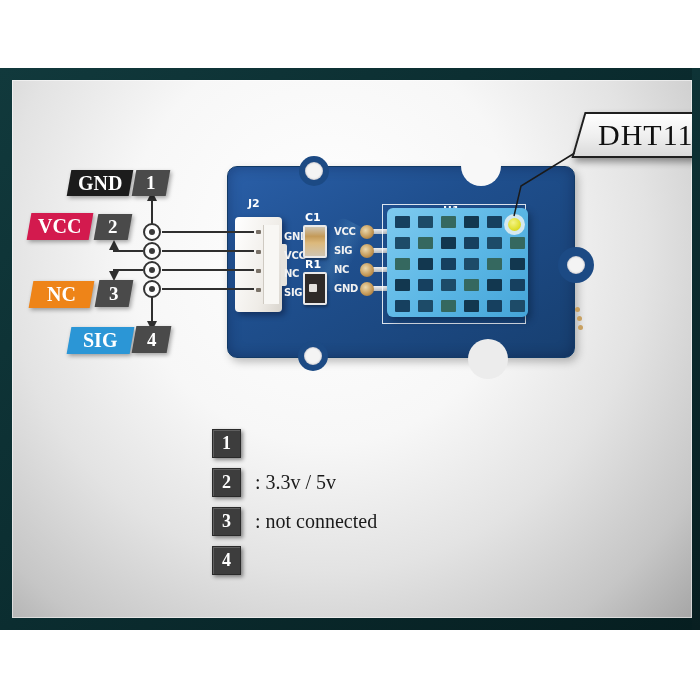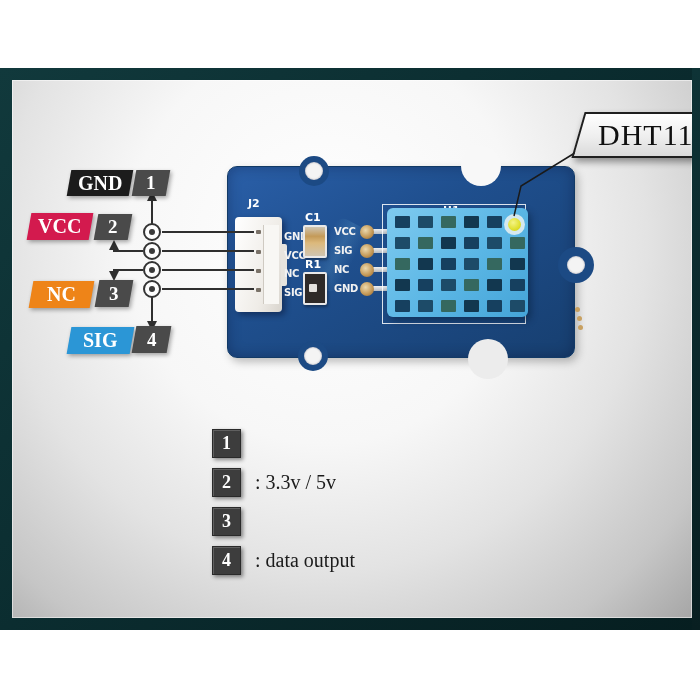--- a/index.html
+++ b/index.html
@@ -246,20 +246,20 @@
 
   <div class="lrow" style="top:429px;">
     <div class="lnum">1</div>
   </div>
   <div class="lrow" style="top:468px;">
     <div class="lnum">2</div>
     <div class="ltxt">: 3.3v / 5v</div>
   </div>
   <div class="lrow" style="top:507px;">
     <div class="lnum">3</div>
+    <div class="ltxt">: not connected</div>
   </div>
   <div class="lrow" style="top:546px;">
     <div class="lnum">4</div>
-    <div class="ltxt">: data output</div>
   </div>
 
   <div class="cover-right"></div>
 </div>
 
 </body></html>

